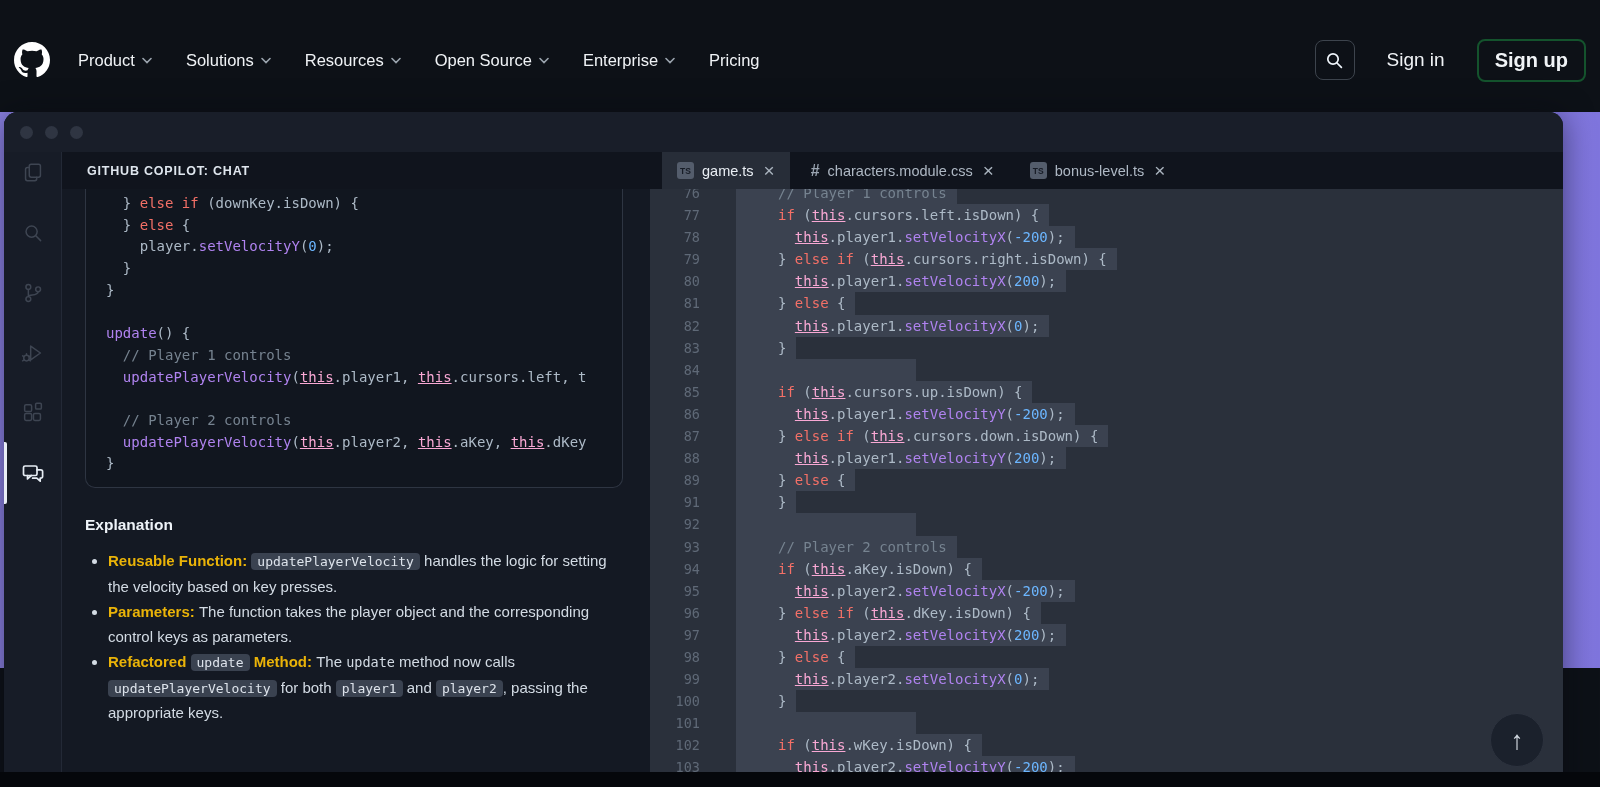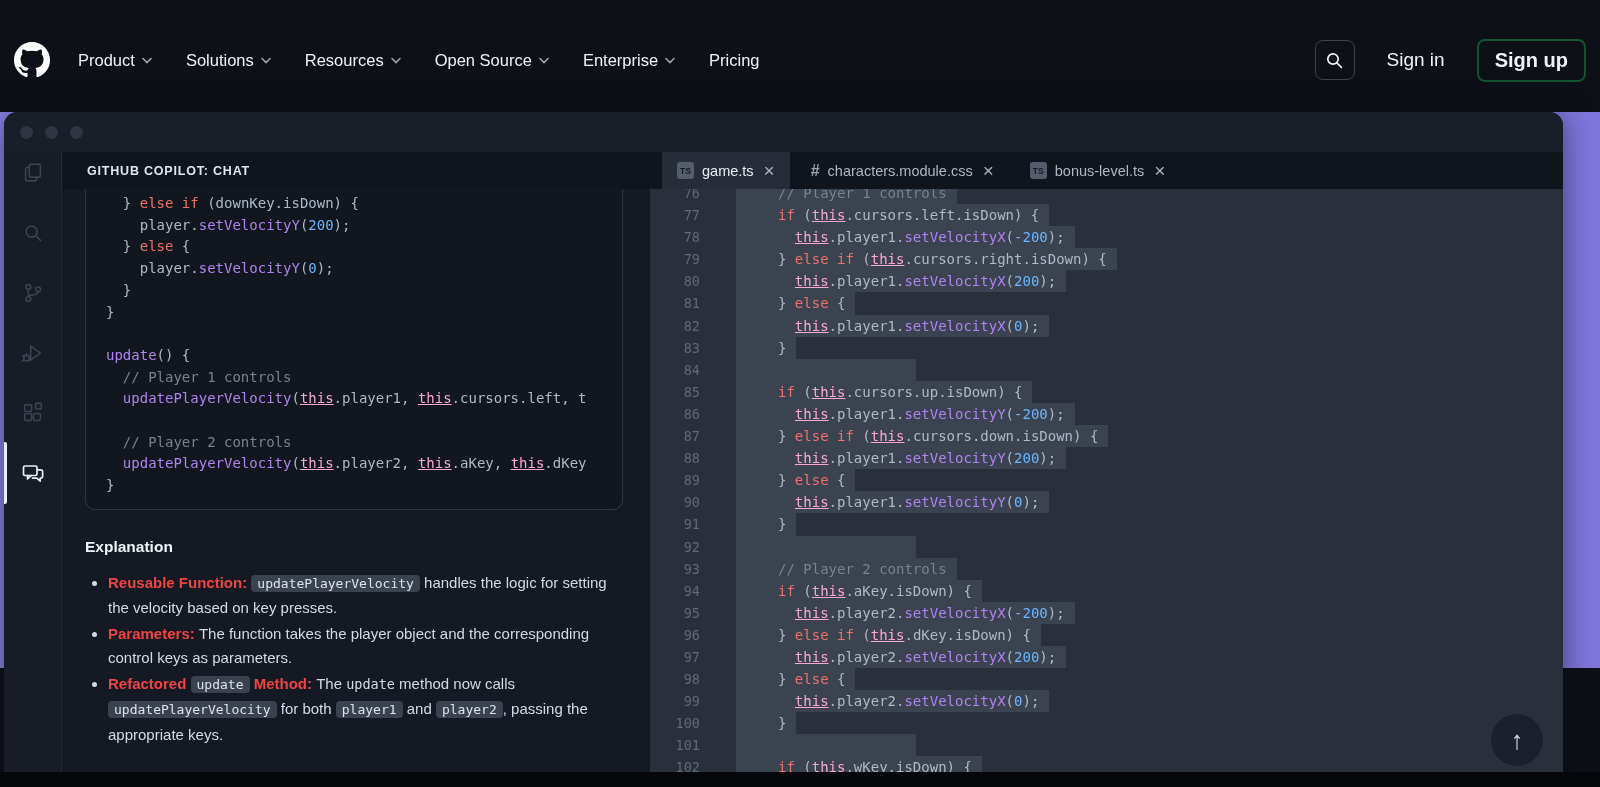--- a/index.html
+++ b/index.html
@@ -61,21 +61,21 @@
     border-radius:0 0 10px 10px; padding:4px 0 12px 20px; overflow:hidden; background:rgba(9,13,20,.28); }
   .ccl { font-family:"DejaVu Sans Mono", monospace; font-size:14px; line-height:21.7px;
     white-space:pre; color:#adbac7; }
   .tk-p { color:#adbac7; } .tk-k { color:#f47067; } .tk-f { color:#b083f0; }
   .tk-n { color:#6cb6ff; } .tk-t { color:#f9a8d4;text-decoration:underline; } .tk-c { color:#768390; }
 
   .explanation { margin:28px 20px 0 23px; }
   .exp-heading { color:#eef3f8; font-size:15.5px; font-weight:700; }
   .bullets { list-style:disc outside; margin:15px 0 0 4px; padding-left:19px; }
   .bullets li { color:#d3dbe4; font-size:15px; line-height:24.5px; margin-bottom:1px; }
-  .seg-b { font-weight:700; color:#ef4444; }
+  .seg-b { font-weight:700; color:#eab308; }
   .seg-c { font-family:"DejaVu Sans Mono", monospace; font-size:13px; background:#3a4250;
     border-radius:4px; padding:1px 6px; color:#dde3eb; }
   .seg-m { font-family:"DejaVu Sans Mono", monospace; font-size:13.5px; }
 
   
   .editor-body { position:absolute; left:646px; top:77px; right:0; bottom:0; background:#2a303b;
     overflow:hidden; z-index:1; }
   .editor-code { margin-top:-7px; }
   .eline { display:flex; height:22.1px; }
   .lnum { width:50px; flex:none; text-align:right; color:#5f6977;
@@ -219,21 +219,20 @@
               <span class="ts-ico">TS</span>
               <span>bonus-level.ts</span>
               <span class="tab-close">×</span>
             </span>
           </div>
       </div>
 
       <div class="chat-body">
         <div class="code-card">
             <div class="ccl"><span class="tk-p">  } </span><span class="tk-k">else if</span><span class="tk-p"> (downKey.isDown) {</span></div>
-            <div class="ccl"><span class="tk-p">    player.</span><span class="tk-f">setVelocityY</span><span class="tk-p">(</span><span class="tk-n">200</span><span class="tk-p">);</span></div>
             <div class="ccl"><span class="tk-p">  } </span><span class="tk-k">else</span><span class="tk-p"> {</span></div>
             <div class="ccl"><span class="tk-p">    player.</span><span class="tk-f">setVelocityY</span><span class="tk-p">(</span><span class="tk-n">0</span><span class="tk-p">);</span></div>
             <div class="ccl"><span class="tk-p">  }</span></div>
             <div class="ccl"><span class="tk-p">}</span></div>
             <div class="ccl">&nbsp;</div>
             <div class="ccl"><span class="tk-f">update</span><span class="tk-p">() {</span></div>
             <div class="ccl"><span class="tk-c">  // Player 1 controls</span></div>
             <div class="ccl"><span class="tk-p">  </span><span class="tk-f">updatePlayerVelocity</span><span class="tk-p">(</span><span class="tk-t">this</span><span class="tk-p">.player1, </span><span class="tk-t">this</span><span class="tk-p">.cursors.left, t</span></div>
             <div class="ccl">&nbsp;</div>
             <div class="ccl"><span class="tk-c">  // Player 2 controls</span></div>
@@ -302,24 +301,20 @@
             </div>
             <div class="eline">
               <span class="lnum">88</span>
               <span class="lcode"><span class="hl"><span class="tk-p">  </span><span class="tk-t">this</span><span class="tk-p">.player1.</span><span class="tk-f">setVelocityY</span><span class="tk-p">(</span><span class="tk-n">200</span><span class="tk-p">);</span></span></span>
             </div>
             <div class="eline">
               <span class="lnum">89</span>
               <span class="lcode"><span class="hl"><span class="tk-p">} </span><span class="tk-k">else</span><span class="tk-p"> {</span></span></span>
             </div>
             <div class="eline">
-              <span class="lnum">90</span>
-              <span class="lcode"><span class="hl"><span class="tk-p">  </span><span class="tk-t">this</span><span class="tk-p">.player1.</span><span class="tk-f">setVelocityY</span><span class="tk-p">(</span><span class="tk-n">0</span><span class="tk-p">);</span></span></span>
-            </div>
-            <div class="eline">
               <span class="lnum">91</span>
               <span class="lcode"><span class="hl"><span class="tk-p">}</span></span></span>
             </div>
             <div class="eline">
               <span class="lnum">92</span>
               <span class="lcode"><span class="hl hl-empty"></span></span>
             </div>
             <div class="eline">
               <span class="lnum">93</span>
               <span class="lcode"><span class="hl"><span class="tk-c">// Player 2 controls</span></span></span>

